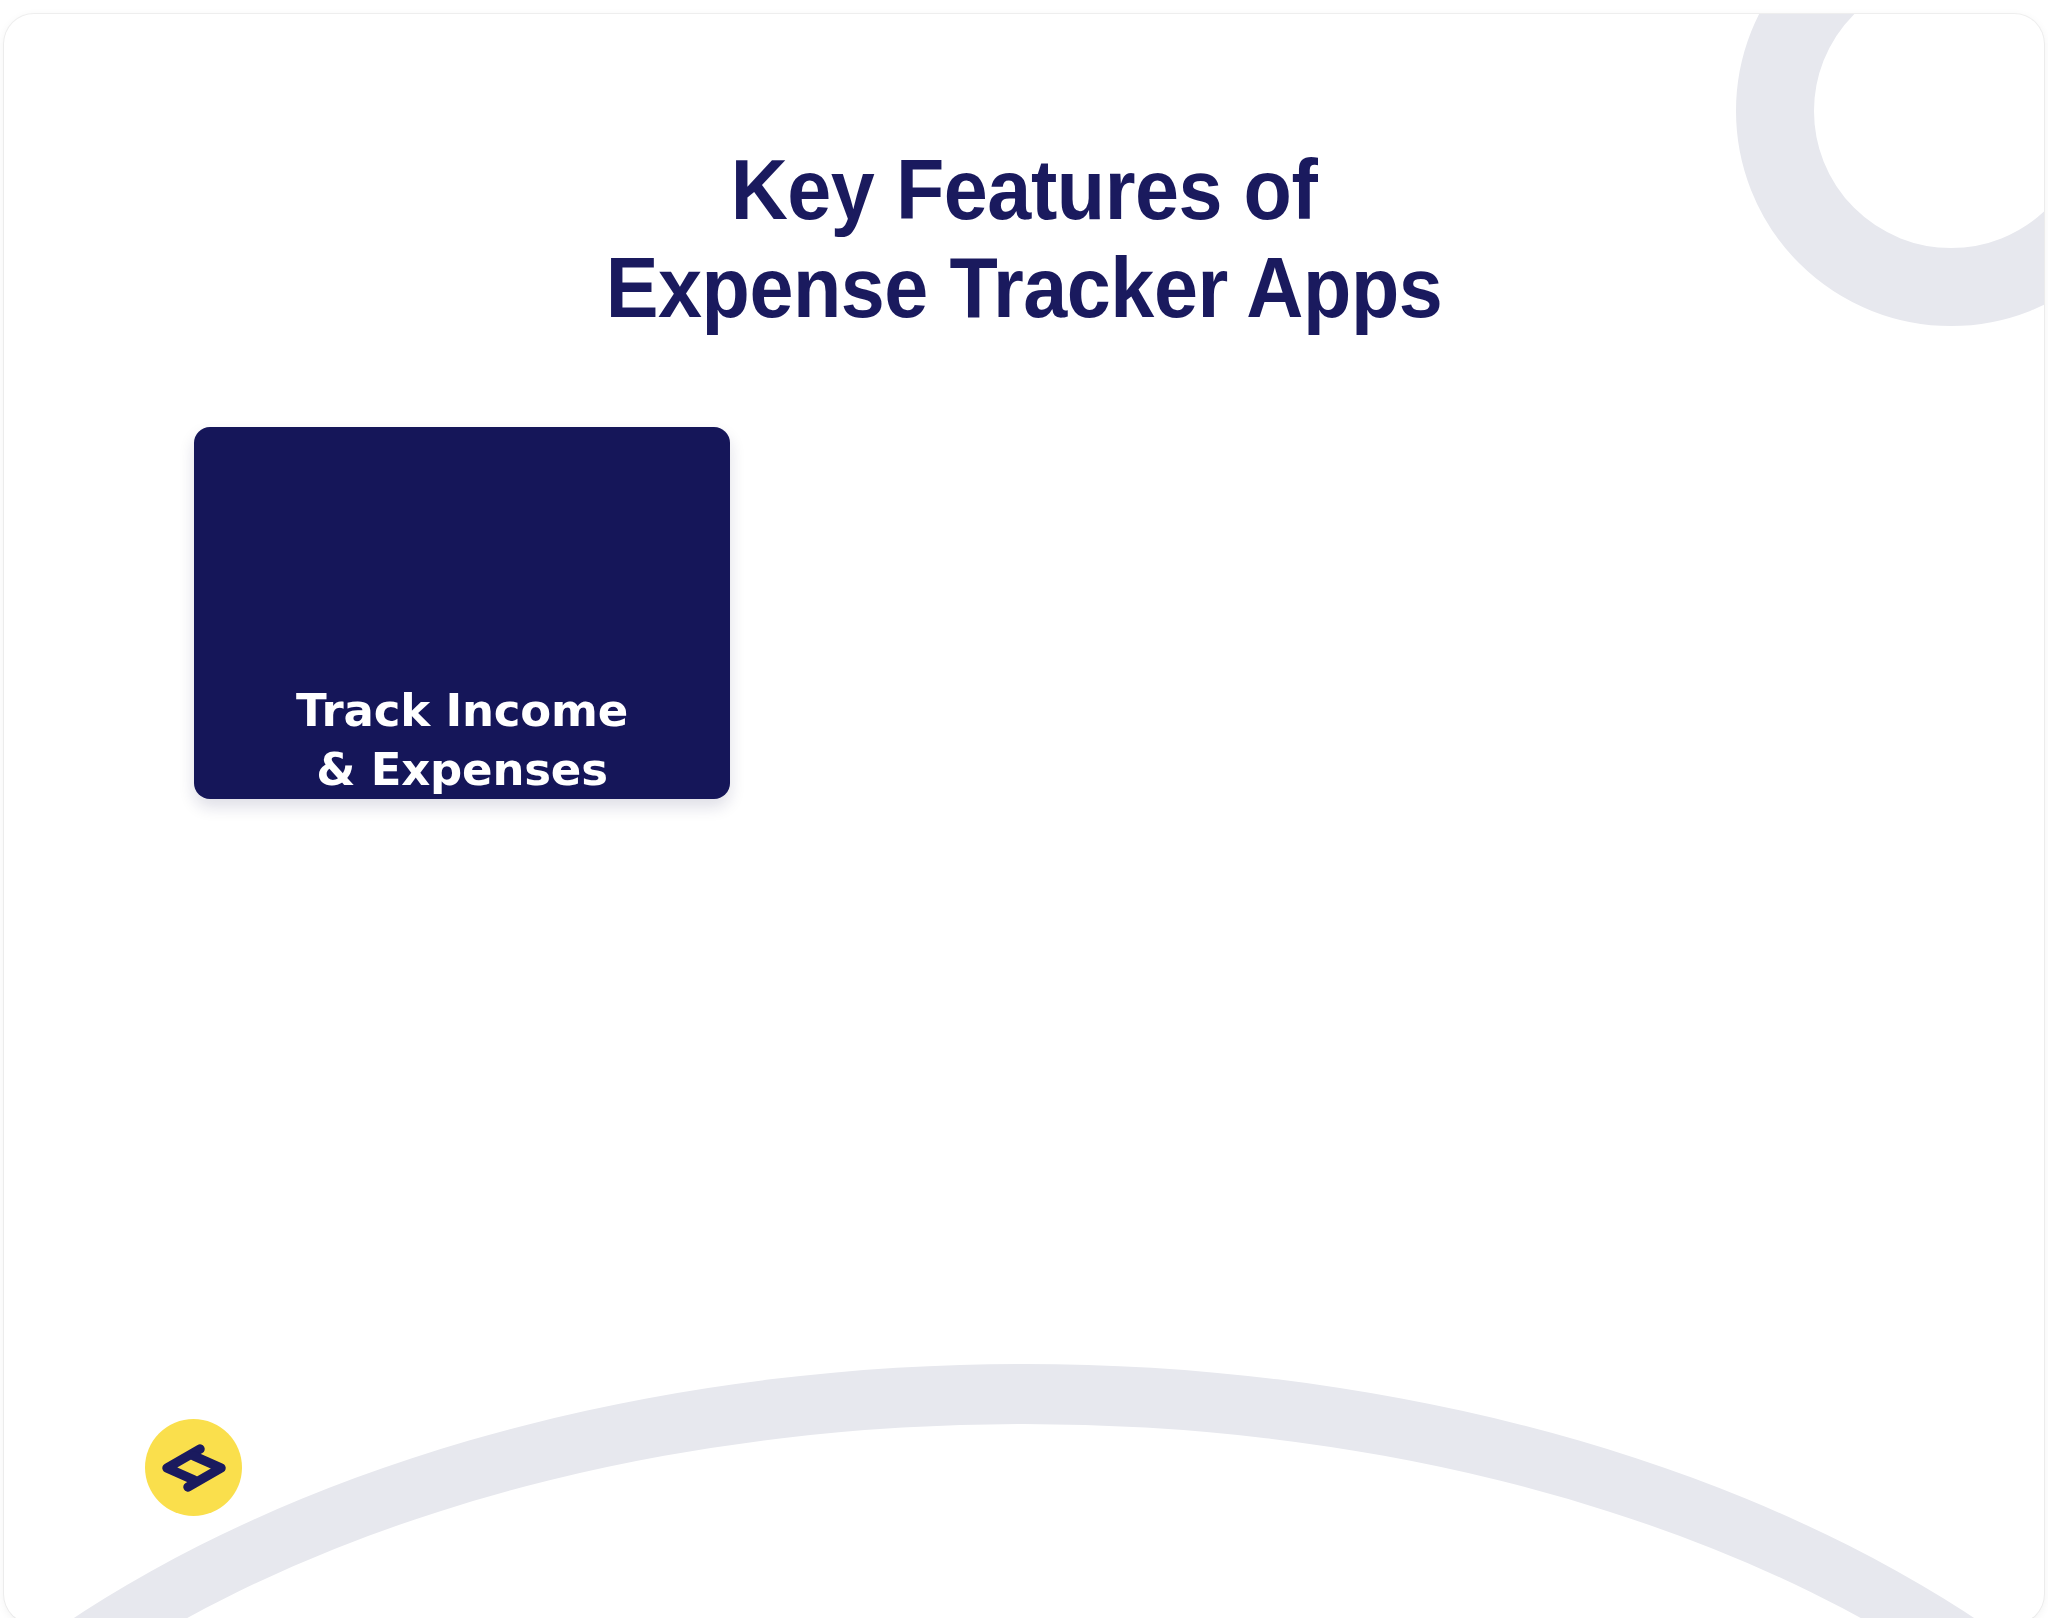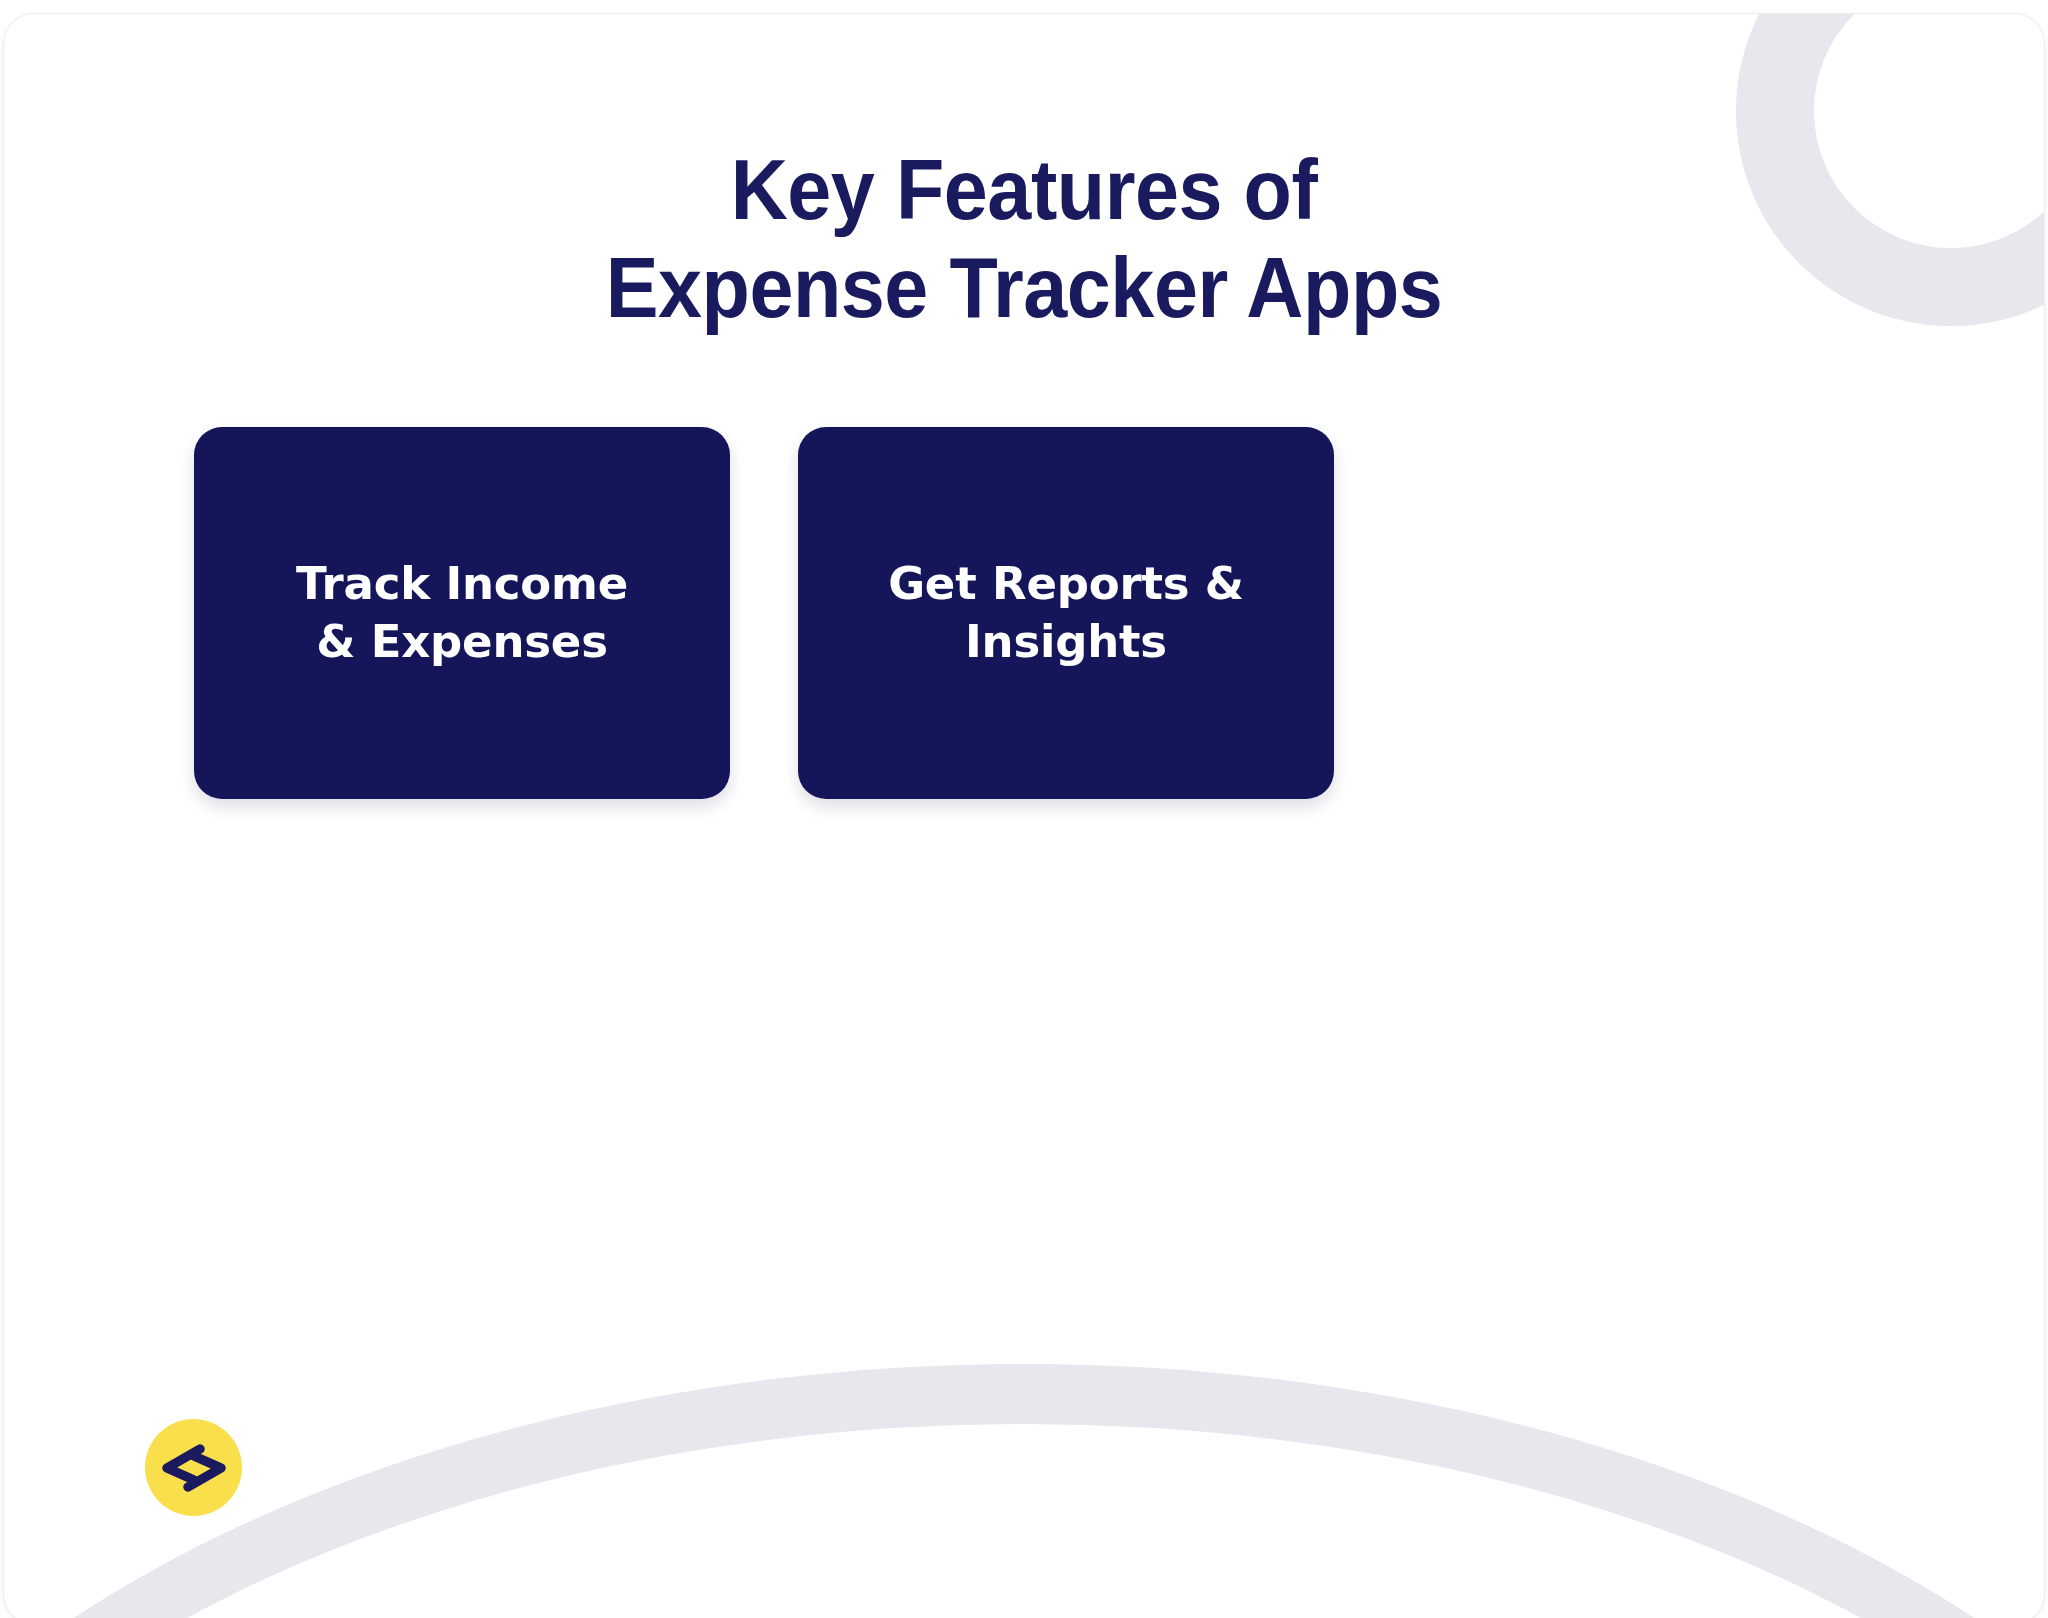--- a/index.html
+++ b/index.html
@@ -76,24 +76,24 @@
     top: 413px;
     width: 1672px;
     display: grid;
     grid-template-columns: repeat(3, 536px);
     grid-template-rows: 372px 372px;
     column-gap: 68px;
     row-gap: 122px;
   }
   .feature-card {
     background: #151659;
-    border-radius: 28px;
+    border-radius: 16px;
     box-shadow: 0 8px 16px rgba(20,22,80,0.14);
     display: flex;
-    align-items: center;
+    align-items: flex-end;
     justify-content: center;
     padding: 0 34px;
     box-sizing: border-box;
   }
   .feature-card .card-label {
     color: #ffffff;
     font-family: "DejaVu Sans", "Liberation Sans", sans-serif;
     font-weight: bold;
     font-size: 45px;
     line-height: 1.3;
@@ -128,24 +128,20 @@
   <h1 id="title">
     <span class="tline">Key Features of</span>
     <span class="tline">Expense Tracker Apps</span>
   </h1>
 
   <div id="grid">
     <div class="feature-card">
       <span class="card-label">Track Income
 &amp; Expenses</span>
     </div>
-    <div class="feature-card">
-      <span class="card-label">Get Reports &amp;
-Insights</span>
-    </div>
   </div>
 
   <div id="logo">
     <span>
       <svg width="68" height="52" viewBox="0 0 68 52">
         <g fill="none" stroke="#1a1a5e" stroke-width="9.5" stroke-linecap="round" stroke-linejoin="round">
           <path d="M40 7 L7 26 L34 38"></path>
           <path d="M28 45 L61 26 L34 14"></path>
         </g>
       </svg>

